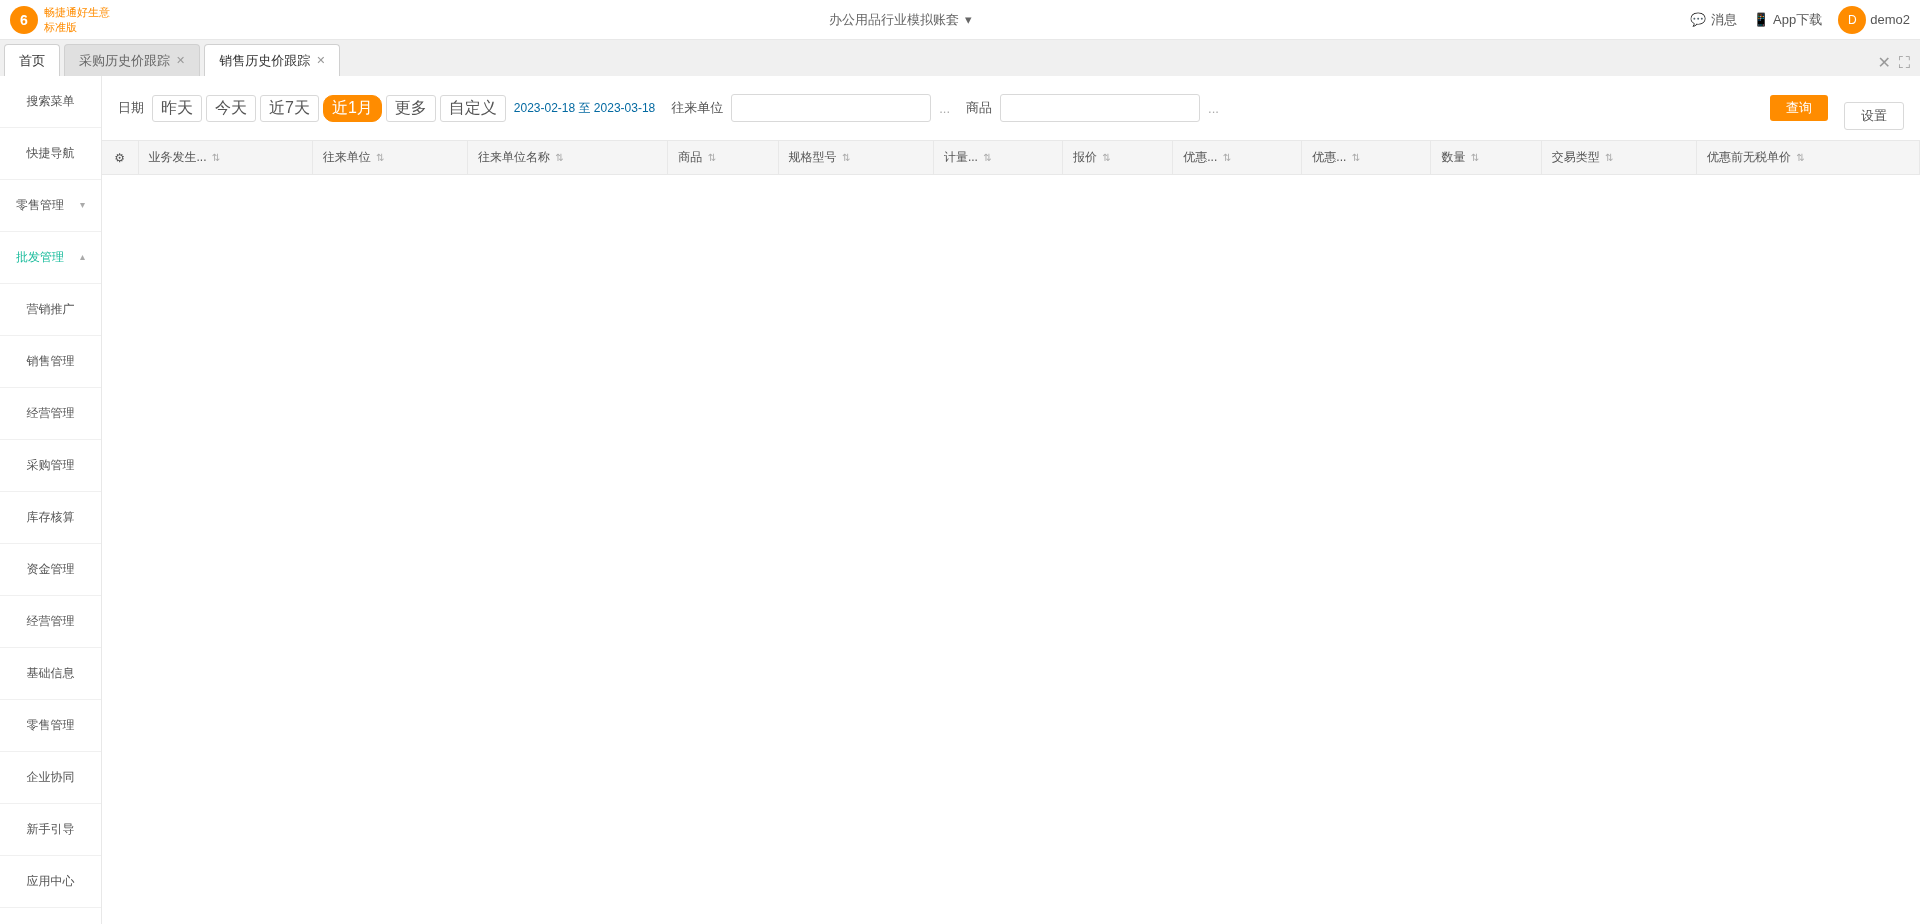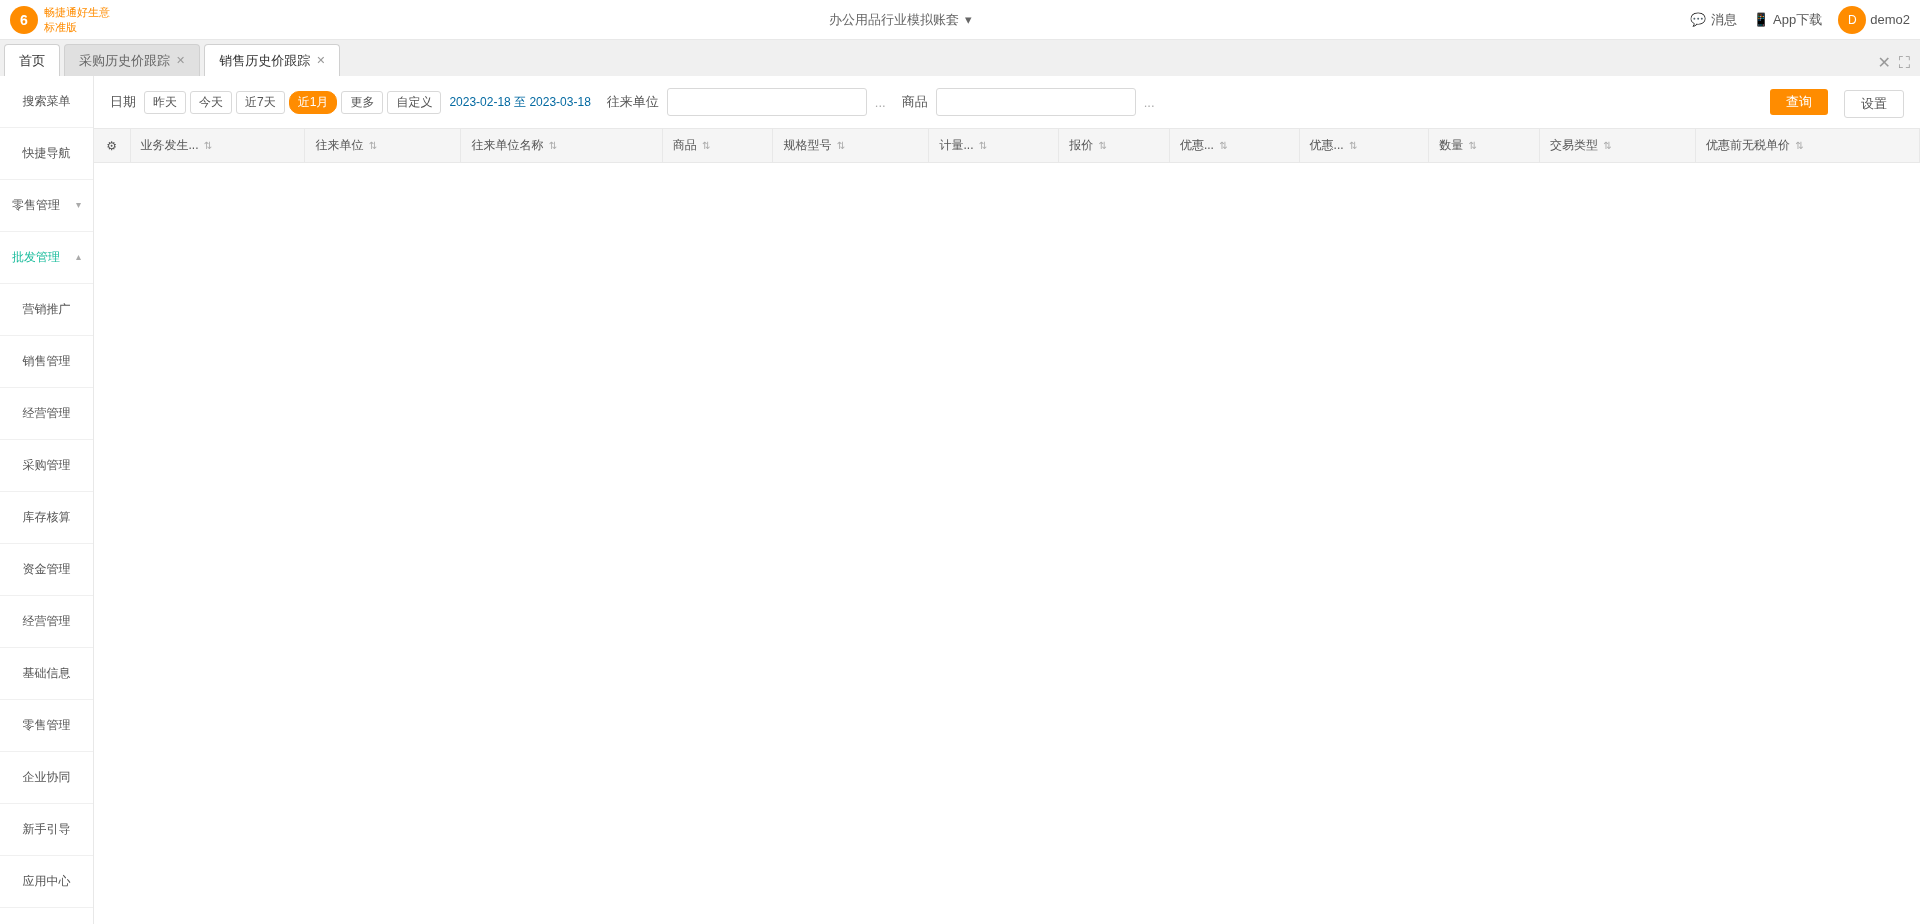--- a/index.html
+++ b/index.html
@@ -132,21 +132,21 @@
 
     
     .main-layout {
       display: flex;
       flex: 1;
       overflow: hidden;
     }
 
     
     .sidebar {
-      width: 94px;
+      width: 102px;
       background: #fff;
       border-right: 1px solid #e8e8e8;
       display: flex;
       flex-direction: column;
       overflow-y: auto;
       flex-shrink: 0;
     }
     .sidebar-item {
       display: flex;
       flex-direction: column;
@@ -249,21 +249,21 @@
     }
     .date-buttons {
       display: flex;
       align-items: center;
       gap: 4px;
     }
     .date-btn {
       padding: 2px 8px;
       border: 1px solid #d9d9d9;
       border-radius: 3px;
-      font-size: 12px;
+      font-size: 16px;
       cursor: pointer;
       background: #fff;
       color: #555;
     }
     .date-btn.active {
       background: #ff8c00;
       border-color: #ff8c00;
       color: white;
       border-radius: 10px;
     }
@@ -300,20 +300,21 @@
       font-size: 13px;
     }
     .btn-settings {
       background: #fff;
       color: #555;
       border: 1px solid #d9d9d9;
       padding: 4px 16px;
       border-radius: 3px;
       cursor: pointer;
       font-size: 13px;
+      margin-top: 12px;
     }
 
     
     .table-container {
       flex: 1;
       overflow: auto;
       background: #fff;
     }
     table {
       width: 100%;

